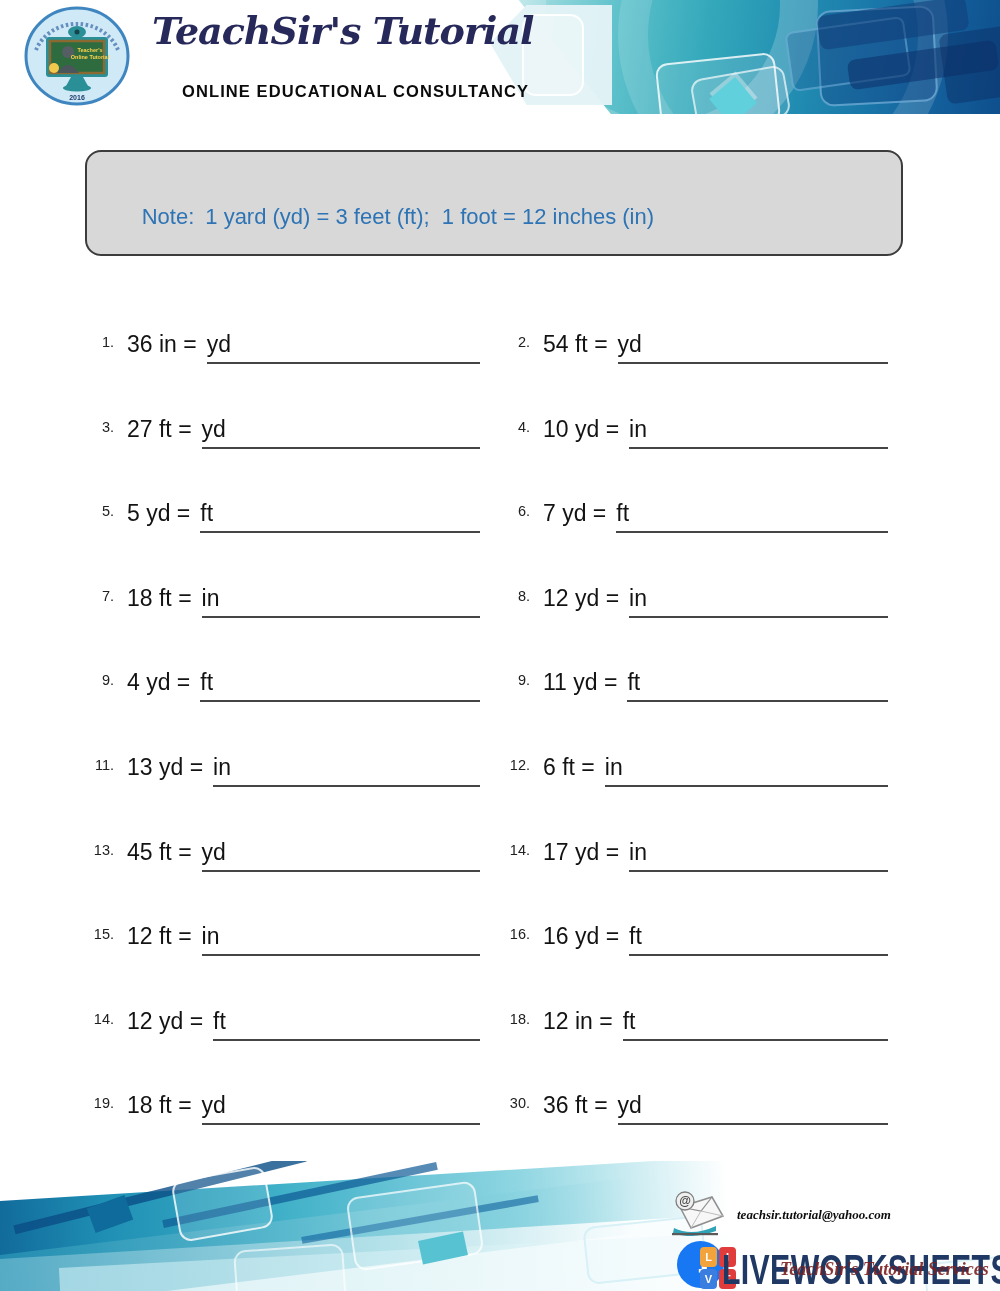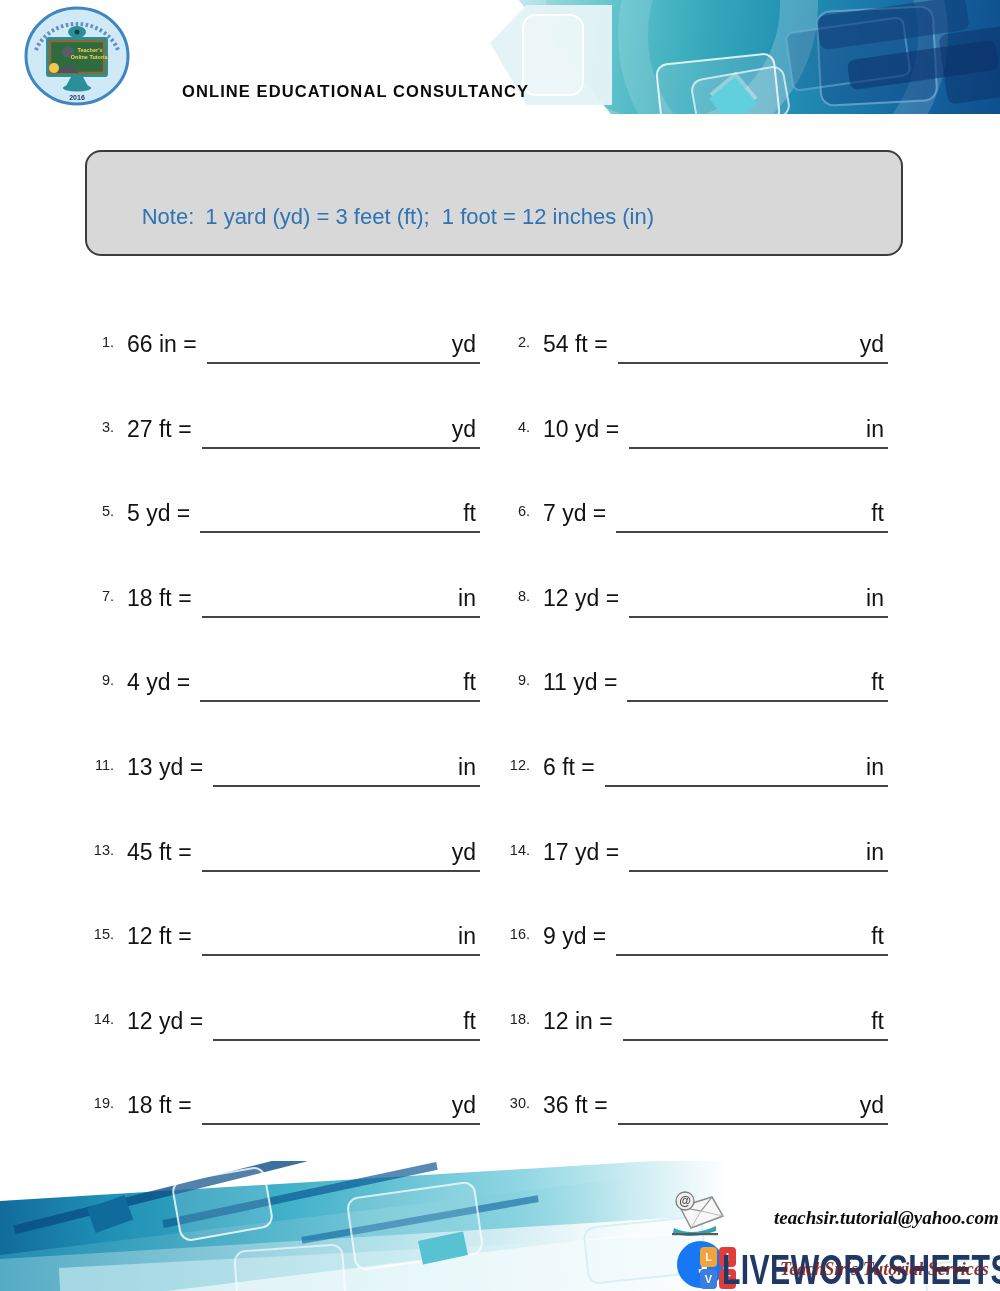--- a/index.html
+++ b/index.html
@@ -64,21 +64,21 @@
   .instruction { position:absolute; left:92px; top:282px; font-size:21px; color:#141414; }
   .problems {
     position:absolute; left:88px; top:318px; width:802px;
     display:grid; grid-template-columns:392px 384px; column-gap:24px;
     grid-auto-rows:84.6px;
   }
   .problem { position:relative; }
   .prow { position:absolute; left:0; right:0; top:4px; height:42px; display:flex; align-items:flex-end; }
   .pnum { flex:0 0 26px; text-align:right; font-size:14.5px; color:#202020; align-self:flex-start; padding-top:12px; margin-right:13px; }
   .pexpr { font-size:23px; color:#131313; padding-bottom:6px; white-space:nowrap; }
-  .pblank { flex:1; margin-left:10px; border-bottom:2.5px solid #454545; text-align:right; min-width:40px; }
+  .pblank { flex:1; margin-left:10px; border-bottom:2.5px solid #454545; min-width:40px; }
   .punit { font-size:23px; color:#131313; padding:0 4px 4px 0; display:inline-block; }
 
   
   .footer { position:absolute; left:0; top:1161px; width:1000px; height:130px; overflow:hidden; }
   .fb1 { position:absolute; left:-40px; top:18px; width:800px; height:58px; transform:rotate(-3.5deg);
     background:linear-gradient(90deg,#0c5d92 0%,#1f8fb4 18%,#3fb0c8 40%,#8fd6e2 70%,rgba(207,238,244,0) 96%); }
   .fb2 { position:absolute; left:-30px; top:55px; width:700px; height:56px; transform:rotate(-7deg);
     background:linear-gradient(90deg,rgba(35,145,179,.8),rgba(127,205,219,.65) 60%,rgba(127,205,219,0) 95%); }
   .fb3 { position:absolute; left:60px; top:88px; width:720px; height:60px; transform:rotate(-3deg);
     background:linear-gradient(90deg,rgba(191,231,238,.7),rgba(226,245,248,.5) 70%,rgba(226,245,248,0) 95%); }
@@ -89,23 +89,23 @@
   .fo1 { left:175px; top:12px; width:95px; height:62px; transform:rotate(-10deg); }
   .fo2 { left:350px; top:28px; width:130px; height:74px; transform:rotate(-8deg); border-color:rgba(255,255,255,.7); }
   .fo3 { left:585px; top:60px; width:120px; height:58px; transform:rotate(-6deg); border-color:rgba(207,238,245,.8); background:rgba(234,250,253,.3); }
   .fo4 { left:235px; top:86px; width:110px; height:60px; transform:rotate(-4deg); border-color:rgba(255,255,255,.6); }
   .fo5 { left:925px; top:98px; width:90px; height:40px; transform:rotate(-6deg); border-color:rgba(216,240,244,.9); background:rgba(240,250,252,.4); }
   .fcube1 { position:absolute; left:90px; top:40px; width:40px; height:26px; background:#0f6b9c; transform:rotate(-20deg); }
   .fcube2 { position:absolute; left:420px; top:75px; width:46px; height:24px; background:#57c3d2; transform:rotate(-12deg); }
 
   .email-icon { position:absolute; left:670px; top:1190px; width:58px; height:46px; }
   .email-text {
-    position:absolute; left:774px; top:1207px;
+    position:absolute; left:737px; top:1207px;
     font-family:"Liberation Serif", serif; font-style:italic; font-weight:bold;
-    font-size:19px; color:#0d0d0d; white-space:nowrap; text-decoration:none;
+    font-size:13px; color:#0d0d0d; white-space:nowrap; text-decoration:none;
   }
   .fb-circle {
     position:absolute; left:677px; top:1241px; width:47px; height:47px; z-index:1;
     background:#1877f2; border-radius:50%; overflow:hidden;
     display:flex; justify-content:center; align-items:flex-end;
   }
   .fb-f { color:#fff; font-weight:bold; font-size:37px; font-family:"Liberation Sans", sans-serif; transform:translate(4px,7px); line-height:1; }
   .live-grid { position:absolute; left:700px; top:1247px; z-index:2;
     display:grid; grid-template-columns:17px 17px; grid-auto-rows:20px; gap:2px; }
   .lsq { border-radius:4px; color:#fff; font-weight:bold; font-size:11px; display:flex; align-items:center; justify-content:center; }
@@ -154,35 +154,36 @@
         <circle cx="30" cy="62" r="5" fill="#f2c94c"></circle>
         <circle cx="44" cy="46" r="6" fill="#555f63"></circle>
         <path d="M33,67 Q44,51 55,67 Z" fill="#4a565c"></path>
         <text x="66" y="46" font-size="5.5" font-weight="bold" fill="#ffd34d" text-anchor="middle">Teacher's</text>
         <text x="66" y="53" font-size="5.5" font-weight="bold" fill="#ffd34d" text-anchor="middle">Online Tutorial</text>
         <path d="M47,71 L59,71 L64,80 L42,80 Z" fill="#2a8f96"></path>
         <ellipse cx="53" cy="82" rx="14" ry="3.5" fill="#2a8f96"></ellipse>
         <text x="53" y="94" font-size="7" font-weight="bold" fill="#1d3c6e" text-anchor="middle">2016</text>
       </svg>
     </div>
+    <div class="brand-title">TeachSir's Tutorial</div>
     <div class="brand-tagline">ONLINE EDUCATIONAL CONSULTANCY</div>
   </div>
 
   <div class="note-box">
     <div class="note-line">
       <span class="note-label">Note:</span><span>1 yard (yd) = 3 feet (ft);  1 foot = 12 inches (in)</span>
     </div>
   </div>
 
 
   <div class="problems">
     <div class="problem">
         <div class="prow">
       <span class="pnum">1.</span>
-      <span class="pexpr">66 in =</span>
+      <span class="pexpr">36 in =</span>
       <span class="pblank"><span class="punit">yd</span></span>
     </div>
       </div>
     <div class="problem">
         <div class="prow">
       <span class="pnum">2.</span>
       <span class="pexpr">54 ft =</span>
       <span class="pblank"><span class="punit">yd</span></span>
     </div>
       </div>
@@ -273,21 +274,21 @@
     <div class="problem">
         <div class="prow">
       <span class="pnum">15.</span>
       <span class="pexpr">12 ft =</span>
       <span class="pblank"><span class="punit">in</span></span>
     </div>
       </div>
     <div class="problem">
         <div class="prow">
       <span class="pnum">16.</span>
-      <span class="pexpr">9 yd =</span>
+      <span class="pexpr">16 yd =</span>
       <span class="pblank"><span class="punit">ft</span></span>
     </div>
       </div>
     <div class="problem">
         <div class="prow">
       <span class="pnum">14.</span>
       <span class="pexpr">12 yd =</span>
       <span class="pblank"><span class="punit">ft</span></span>
     </div>
       </div>

